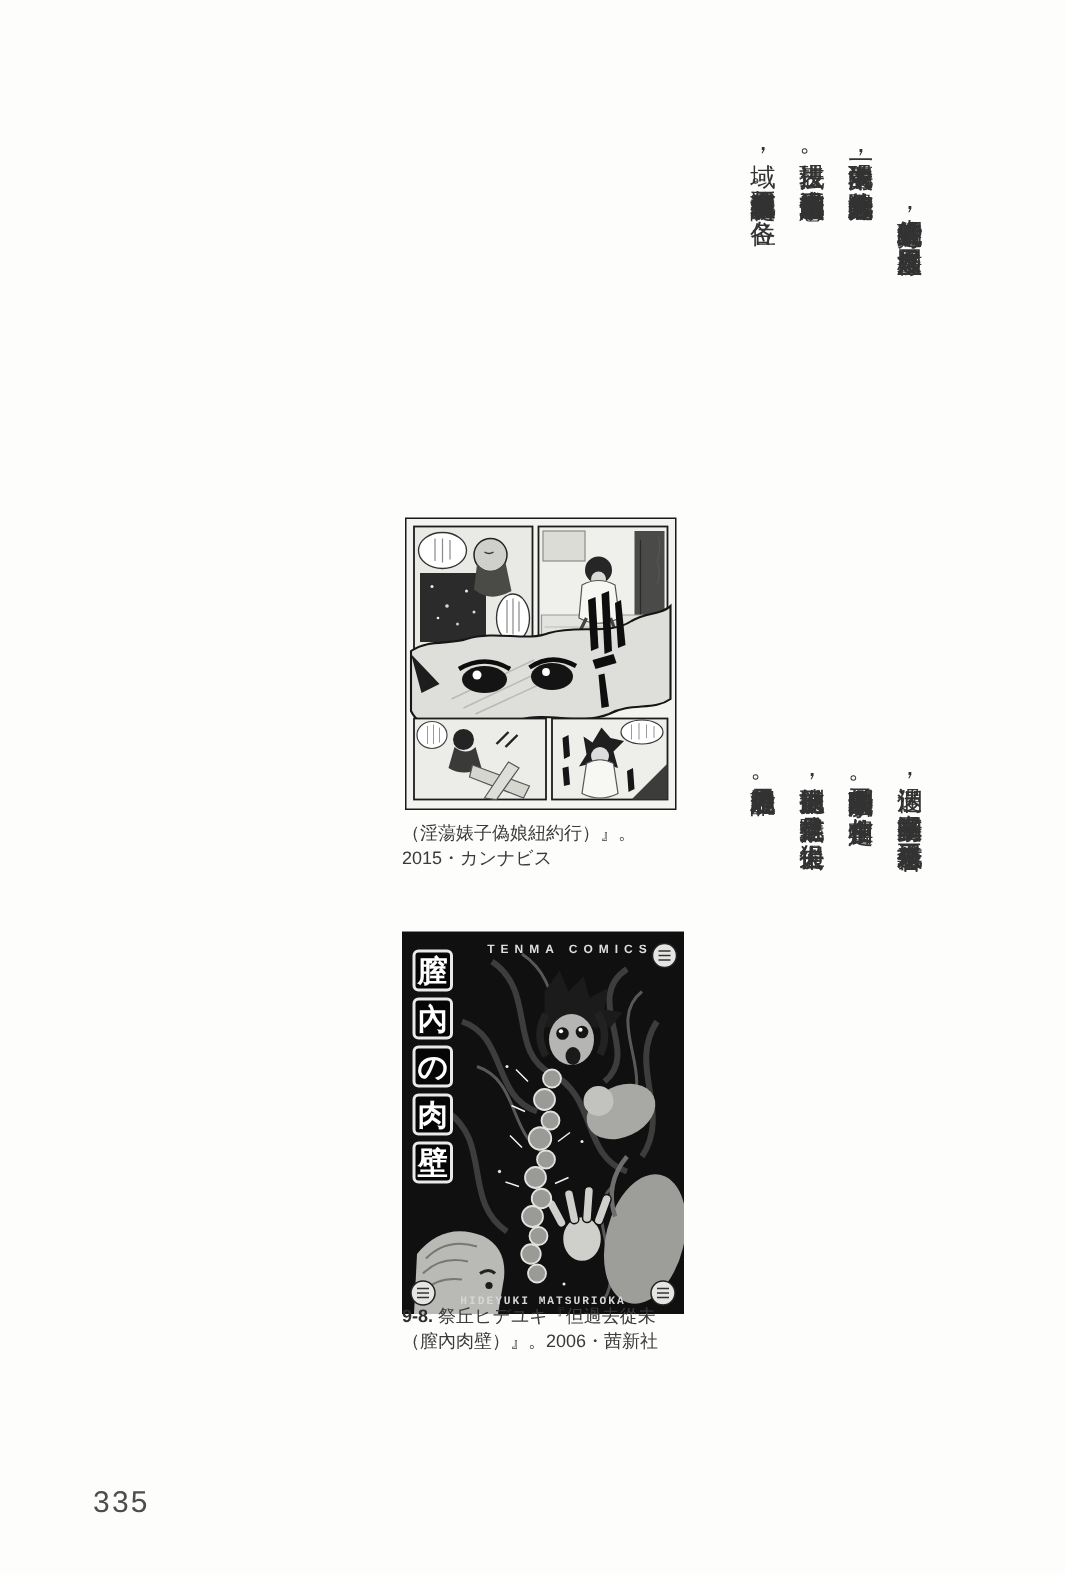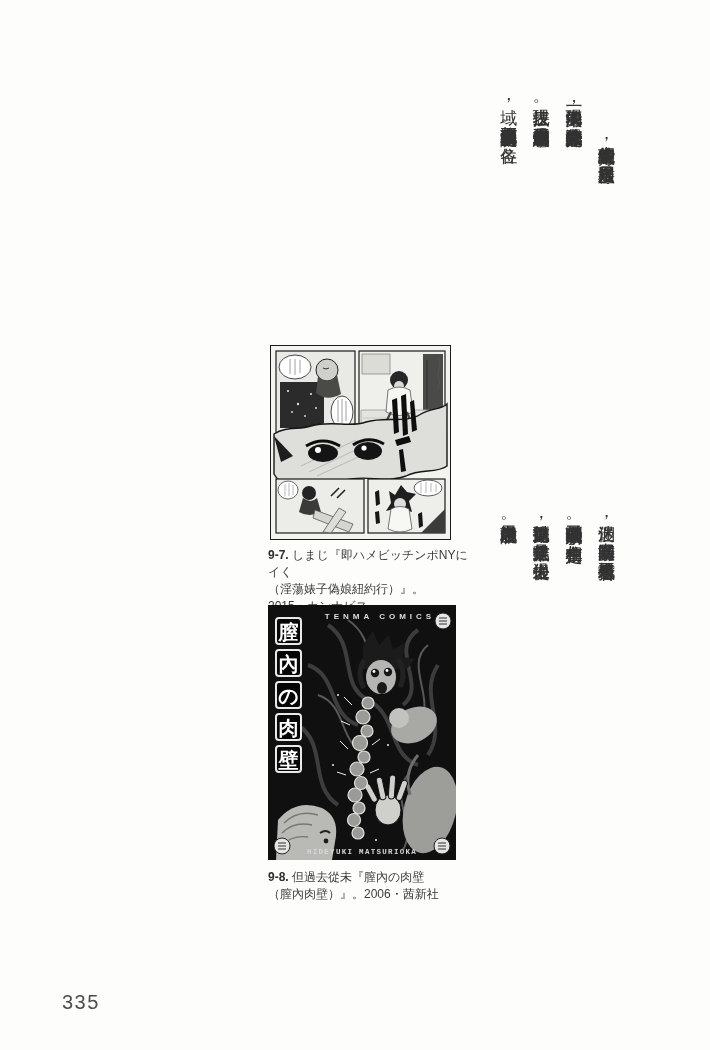--- a/index.html
+++ b/index.html
@@ -13,21 +13,21 @@
   #essay-block1{top:96px;right:88px;height:382px;}
   #essay-block1 .v-col:first-child{text-indent:2.2em;}
   #essay-block2{top:512px;right:88px;height:382px;}
 
   
   #figure1{position:absolute;left:270px;top:345px;width:181px;height:195px;border:1px solid #1a1a1a;
            background:#f3f3f0;box-sizing:border-box;}
   #figure1 svg{display:block;width:100%;height:100%;}
 
   
-  #figure2{position:absolute;left:268px;top:605px;width:188px;height:255px;background:#7f1d1d;overflow:hidden;}
+  #figure2{position:absolute;left:268px;top:621px;width:188px;height:255px;background:#7f1d1d;overflow:hidden;}
   #figure2 svg{display:block;position:absolute;left:0;top:0;width:100%;height:100%;}
   .cover-logo{position:absolute;top:7px;left:46px;width:132px;color:#dedede;font-size:8px;font-weight:bold;
               letter-spacing:4px;white-space:nowrap;text-align:center;}
   .title-col{position:absolute;left:7px;top:12px;display:flex;flex-direction:column;gap:4px;}
   .title-char{width:27px;height:28px;background:#060606;border:2px solid #e9e9e9;border-radius:4px;
               color:#ffffff;font-family:"Liberation Serif","DejaVu Serif",serif;font-weight:bold;
               font-size:20px;line-height:26px;text-align:center;box-sizing:border-box;}
   .cover-author{position:absolute;bottom:4px;left:28px;right:28px;text-align:center;color:#d6d6d6;
                 font-size:7.5px;font-weight:bold;letter-spacing:1.3px;white-space:nowrap;font-family:Liberation Mono, monospace;}
 
@@ -124,21 +124,20 @@
       <path d="M130,139 l-6,10 -6,-4 2,12 -5,8 8,-2 4,10 5,-10 9,3 -3,-11 7,-7 -9,-2 Z" fill="#1f1f1f"></path>
       <circle cx="129" cy="158" r="6" fill="#ddd"></circle>
       <path d="M120,163 q9,-5 18,0 l3,20 q-12,6 -24,0 Z" fill="#f7f7f4" stroke="#555" stroke-width="0.8"></path>
       <path d="M174,163 v24 h-24 Z" fill="#3c3c3a"></path>
       <path d="M104,146 l4,-2 1,14 -4,2 Z M104,166 l4,-1 1,12 -4,1 Z" fill="#161616"></path>
       <path d="M147,168 l4,-2 1,14 -4,2 Z" fill="#161616"></path>
     </svg>
   </div>
 
   <div id="caption1" class="cap">
-    <div><b>9-7.</b> <span>しまじ『即ハメビッチンポNYにイく</span></div>
     <div>（淫蕩婊子偽娘紐約行）』。</div>
     <div>2015・カンナビス</div>
   </div>
 
   <div id="figure2">
     <svg viewBox="0 0 188 255">
       <rect x="0" y="0" width="188" height="255" fill="#101010"></rect>
 
       <g fill="none" stroke="#3d3d3d" stroke-width="4">
         <path d="M60,20 C90,40 70,80 100,95 C130,110 120,150 150,160"></path>
@@ -216,19 +215,19 @@
         <div class="title-char">膣</div>
         <div class="title-char">內</div>
         <div class="title-char">の</div>
         <div class="title-char">肉</div>
         <div class="title-char">壁</div>
       </div>
     <div class="cover-author">HIDEYUKI MATSURIOKA</div>
   </div>
 
   <div id="caption2" class="cap">
-    <div><b>9-8.</b> <span>但過去從未『膣內の肉壁</span></div>
+    <div><b>9-8.</b> <span>祭丘ヒデユキ『但過去從未</span></div>
     <div>（膣內肉壁）』。2006・茜新社</div>
   </div>
 
   <div id="pageno">335</div>
 
 </div>
 
 </body></html>

